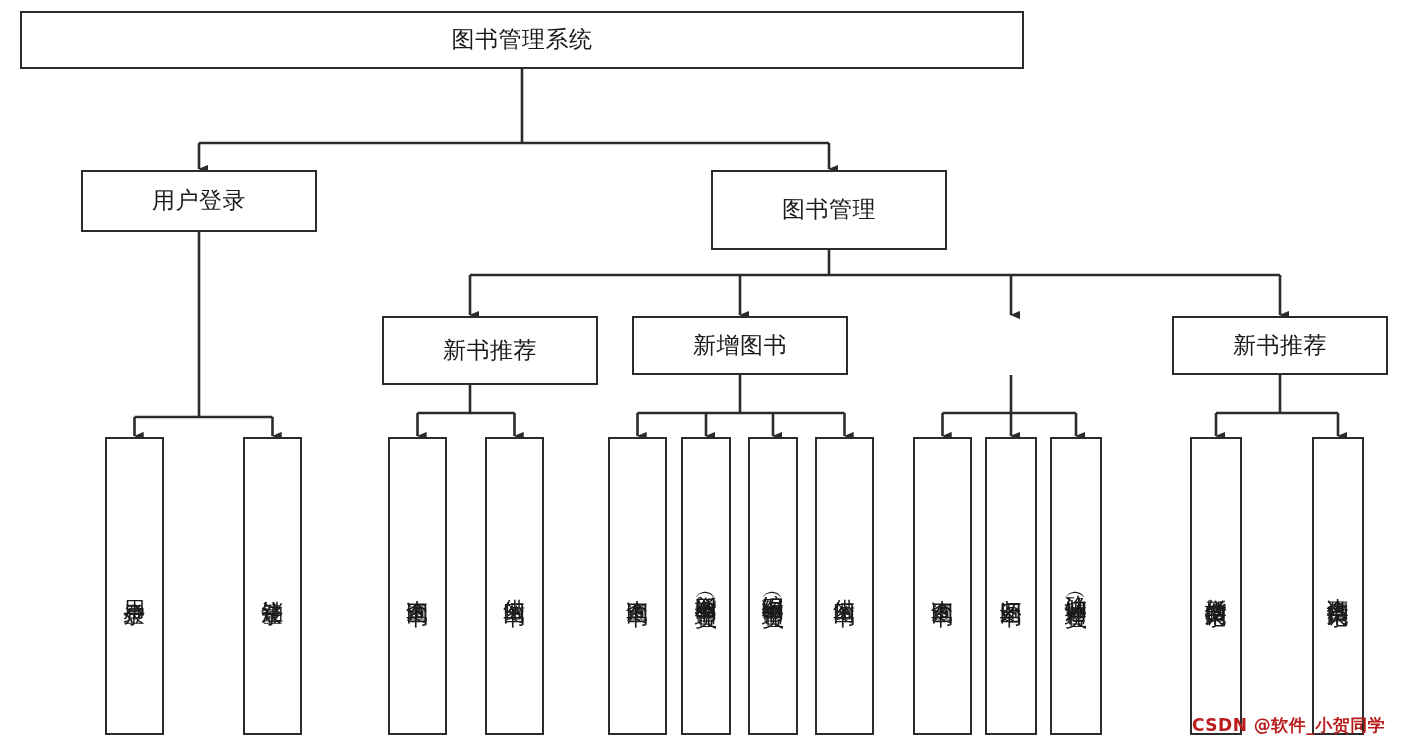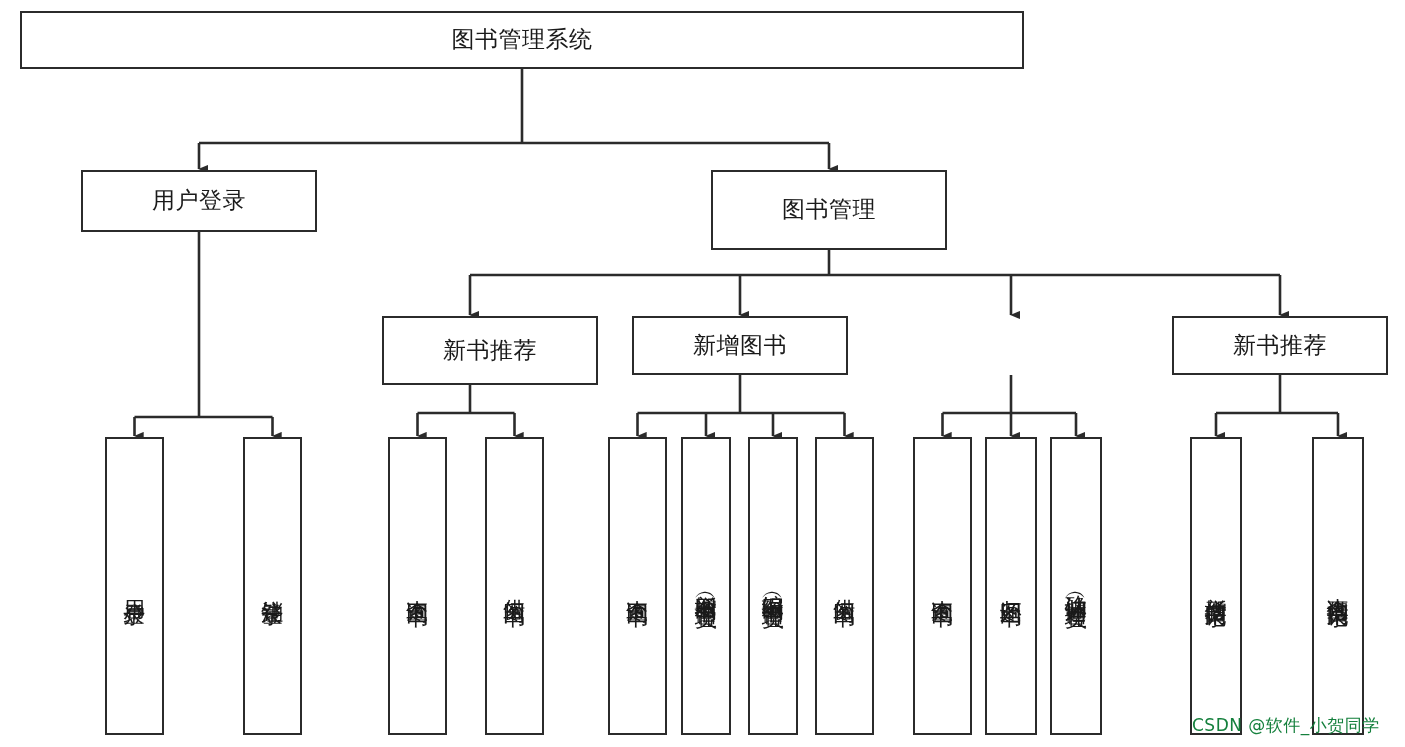--- a/index.html
+++ b/index.html
@@ -49,24 +49,25 @@
     padding-bottom: 6px;
   }
   .node.vertical .label {
     writing-mode: vertical-rl;
     text-orientation: upright;
     white-space: nowrap;
   }
   .watermark {
     position: absolute;
     font-size: 17px;
-    color: #15803d;
+    color: #b91c1c;
     letter-spacing: 0.5px;
     white-space: nowrap;
     pointer-events: none;
+    font-weight: bold;
   }
 </style>
 </head>
 <body>
 
 <div id="canvas">
   <svg id="edges" viewBox="0 0 1405 747" xmlns="http://www.w3.org/2000/svg">
     <defs>
       <marker id="arrowhead" markerWidth="9" markerHeight="10" refX="4.5" refY="9.2" orient="auto" markerUnits="userSpaceOnUse">
         <path d="M0.4 0 L8.6 0 L4.5 10 Z" fill="#2b2b2b"></path>

